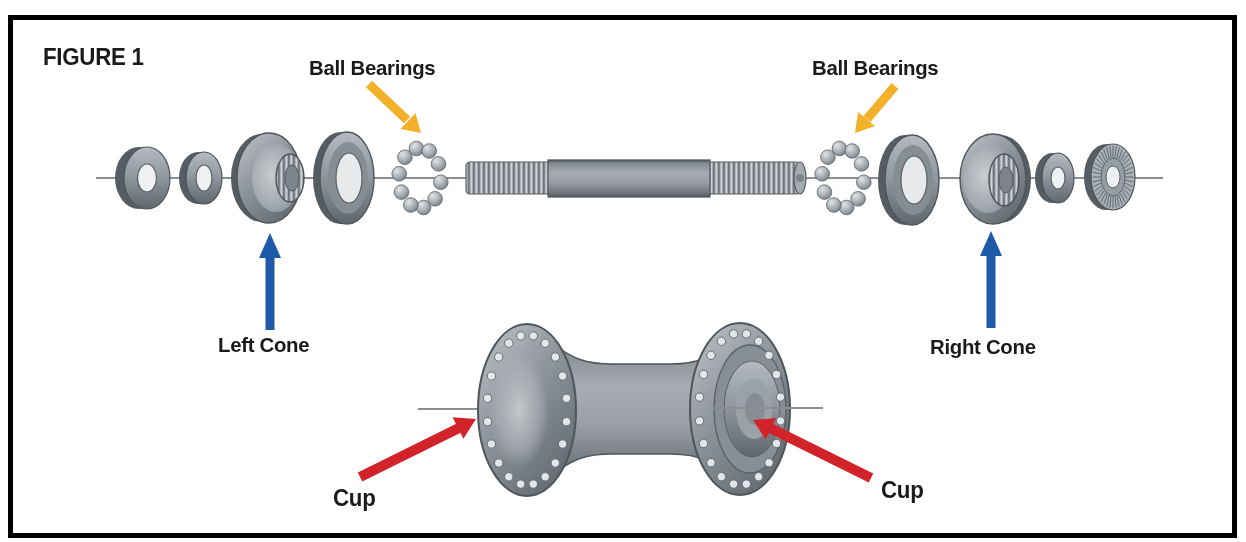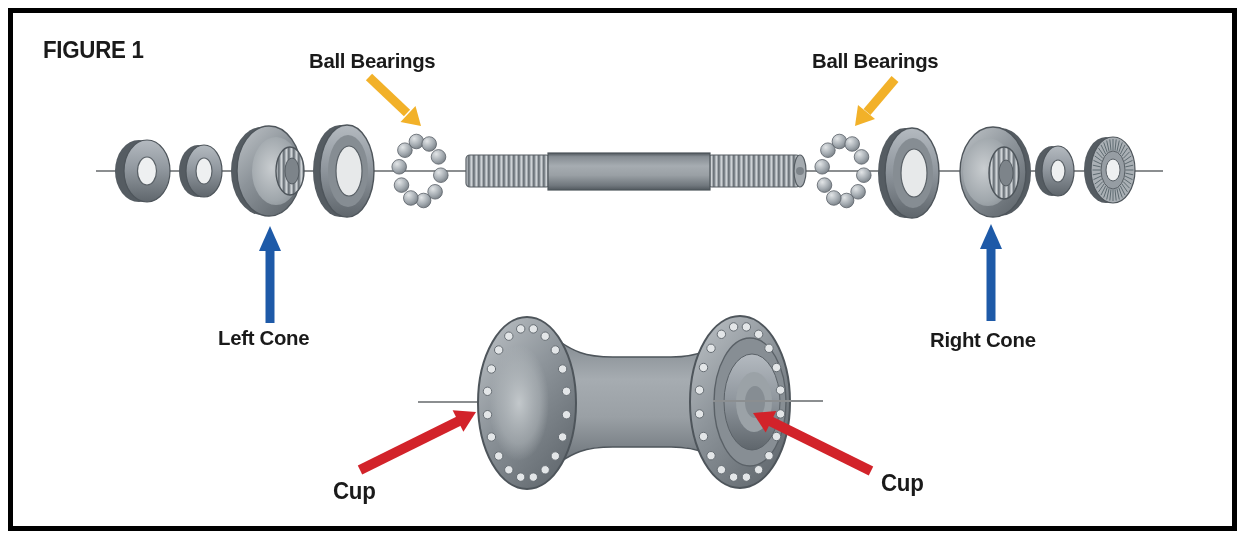--- a/index.html
+++ b/index.html
@@ -1,21 +1,21 @@
 <!DOCTYPE html>
 <html><head>
 <meta charset="utf-8">
 <style>
   html,body{margin:0;padding:0;background:#ffffff;}
   #stage{
     position:relative;width:1246px;height:542px;background:#ffffff;
     font-family:"Liberation Sans", sans-serif;overflow:hidden;
   }
   #frame{
-    position:absolute;left:8px;top:8px;width:1229px;height:523px;
+    position:absolute;left:8px;top:15px;width:1229px;height:523px;
     border:5px solid #000;box-sizing:border-box;background:#ffffff;
   }
   .lbl{
     position:absolute;font-weight:bold;color:#1a1a1a;
     font-size:21px;letter-spacing:-0.3px;white-space:nowrap;
     transform:scaleX(0.97);transform-origin:left top;
   }
   #figure-title{left:30px;top:24px;font-size:23px;}
   #lbl-bb-left{left:296px;top:36px;}
   #lbl-bb-right{left:799px;top:36px;}

